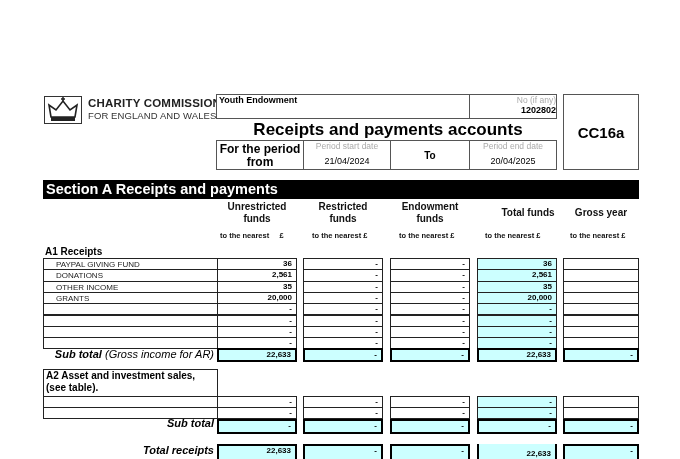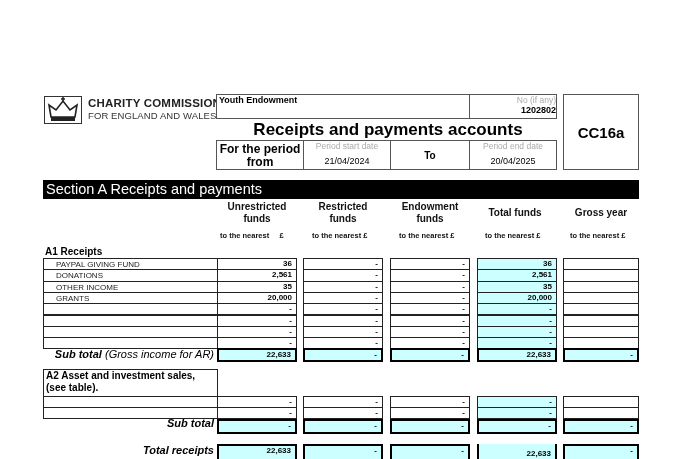--- a/index.html
+++ b/index.html
@@ -5,21 +5,21 @@
   html,body{margin:0;padding:0;background:#fff;}
   body{width:680px;height:459px;position:relative;overflow:hidden;font-family:"Liberation Sans",sans-serif;color:#000;}
   .abs{position:absolute;box-sizing:border-box;}
   .logo-crown{left:44px;top:96px;width:38px;height:28px;border:1px solid #333;}
   .logo-text1{left:88px;top:97px;font-size:11.5px;font-weight:bold;letter-spacing:0.2px;color:#222;}
   .logo-text2{left:88px;top:110px;font-size:9.5px;color:#333;letter-spacing:0.1px;}
   .box{border:1px solid #555;background:#fff;}
   .lbl-grey{font-size:8.5px;color:#aaa;}
   .val{font-size:9px;font-weight:bold;}
   .title{left:216px;top:120px;width:344px;text-align:center;font-size:17px;font-weight:bold;}
-  .section-bar{left:43px;top:180px;width:596px;height:19px;background:#000;color:#fff;font-size:14.5px;font-weight:normal;padding-left:3px;line-height:19px;}
+  .section-bar{left:43px;top:180px;width:596px;height:19px;background:#000;color:#fff;font-size:14.5px;font-weight:bold;padding-left:3px;line-height:19px;}
   .colhdr{font-size:10px;font-weight:bold;text-align:center;color:#111;line-height:12px;}
   .unit{font-size:7.5px;font-weight:bold;color:#111;}
   .a1{left:45px;top:246px;font-size:10px;font-weight:bold;}
   .rowlbl{font-size:8px;color:#222;padding-left:12px;line-height:11px;white-space:nowrap;overflow:hidden;}
   .cell{border:1px solid #222;text-align:right;padding-right:4px;font-size:8px;font-weight:bold;line-height:10px;background:#fff;}
   .cyan{background:#ccffff;}
   .thick{border:2px solid #000;}
   .italic-lbl{font-style:italic;font-weight:bold;font-size:11px;text-align:right;}
 </style>
 </head>
@@ -72,21 +72,21 @@
   <div>funds</div>
 </div>
 <div class="abs colhdr" style="left:303px;top:201px;width:80px;">
   <div>Restricted</div>
   <div>funds</div>
 </div>
 <div class="abs colhdr" style="left:390px;top:201px;width:80px;">
   <div>Endowment</div>
   <div>funds</div>
 </div>
-<div class="abs colhdr" style="left:475px;top:207px;width:80px;">
+<div class="abs colhdr" style="left:488px;top:207px;width:80px;">
   <div>Total funds</div>
 </div>
 <div class="abs colhdr" style="left:563px;top:207px;width:76px;">
   <div>Gross year</div>
 </div>
 
 <div class="abs unit" style="left:220px;top:231px;white-space:pre;">to the nearest     £</div>
 <div class="abs unit" style="left:312px;top:231px;">to the nearest £</div>
 <div class="abs unit" style="left:399px;top:231px;">to the nearest £</div>
 <div class="abs unit" style="left:485px;top:231px;">to the nearest £</div>

